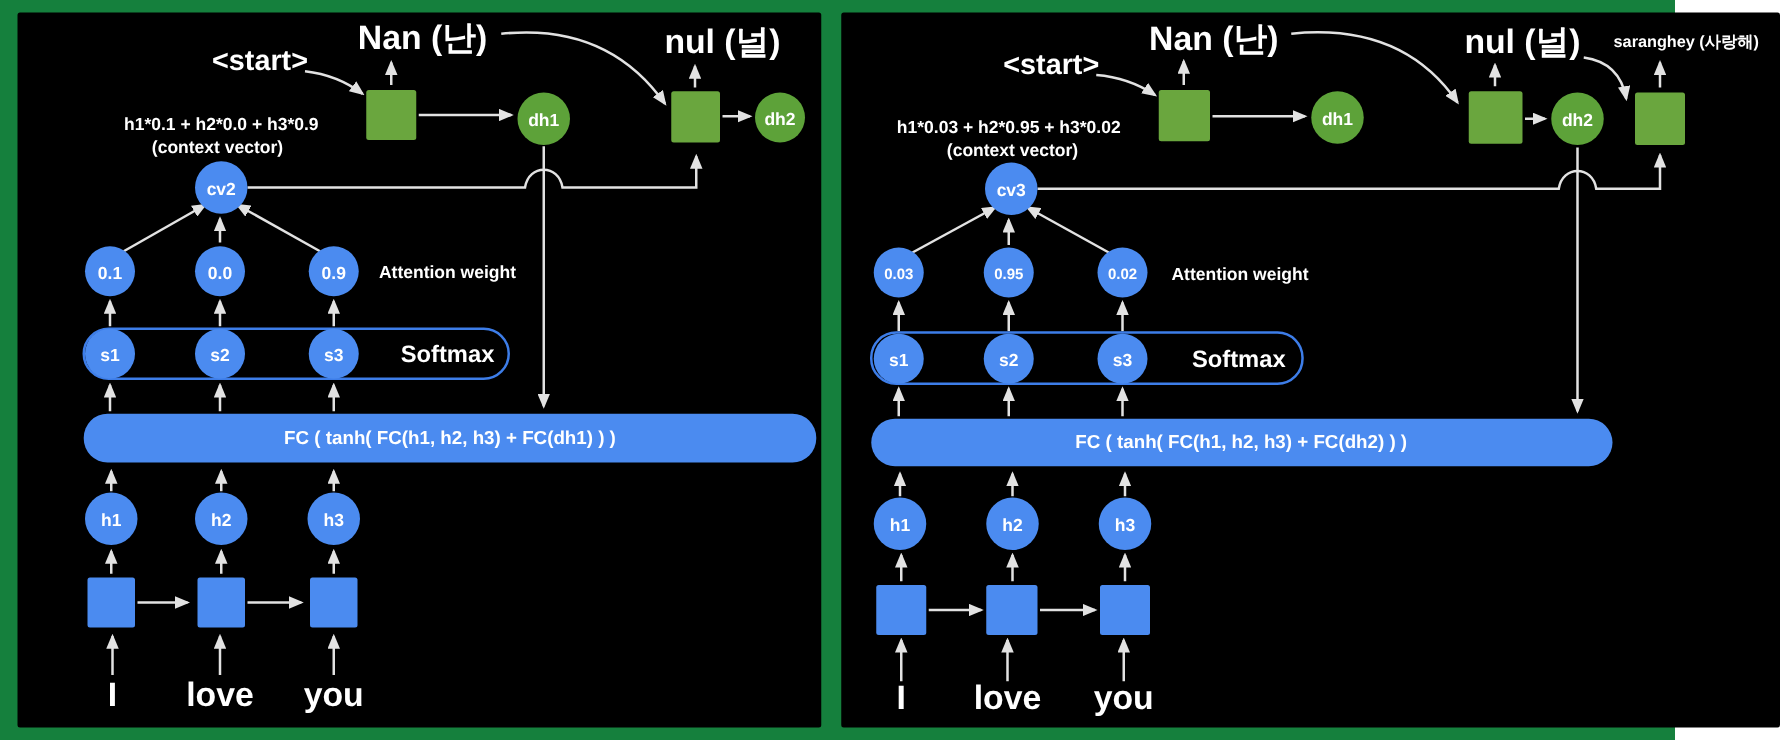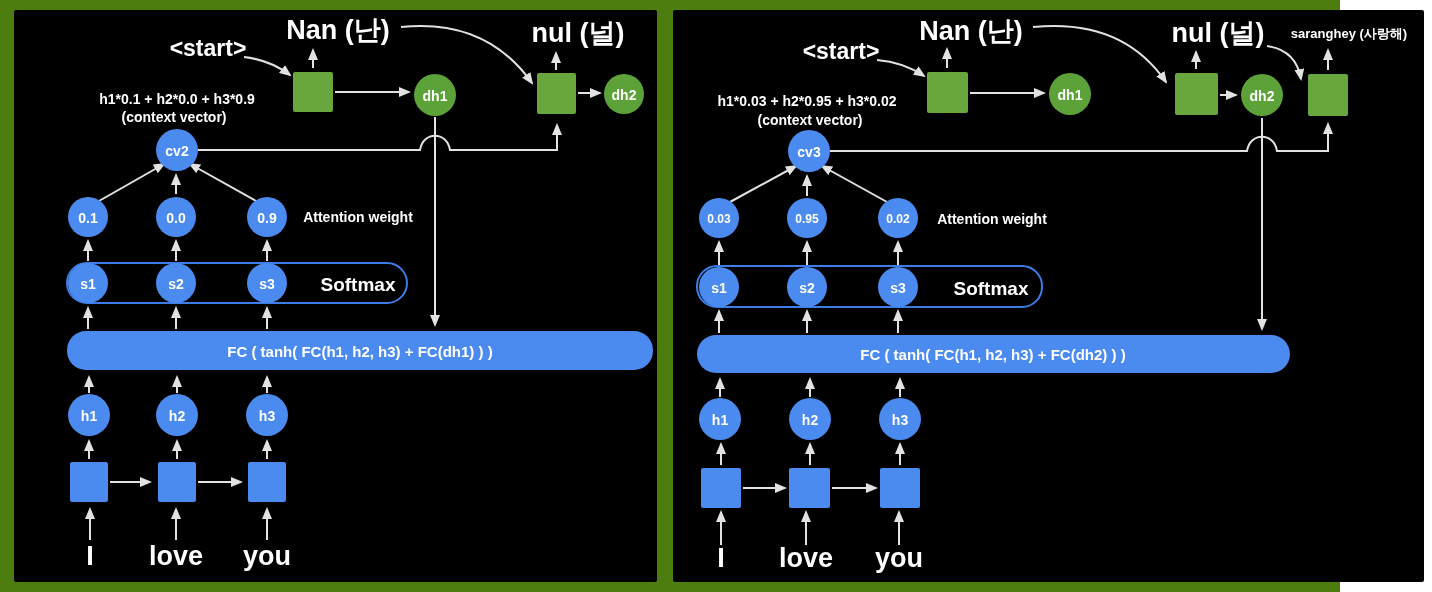--- a/index.html
+++ b/index.html
@@ -1,16 +1,16 @@
 <!DOCTYPE html>
 <html><head>
 <meta charset="utf-8">
 <style>
   html,body{margin:0;padding:0;background:#ffffff;}
-  .stage{width:1340px;height:592px;position:relative;background:#4d7c0f;}
+  .stage{width:1340px;height:592px;position:relative;background:#15803d;}
   svg{display:block;}
   text{font-family:"Liberation Sans",sans-serif;fill:#ffffff;text-anchor:middle;dominant-baseline:central;}
   .t-big{font-size:27px;font-weight:bold;}
   .t-start{font-size:23px;font-weight:bold;}
   .t-small{font-size:14px;font-weight:bold;}
   .t-tiny{font-size:13px;font-weight:bold;}
   .t-node{font-size:14px;font-weight:bold;}
   .t-nodesm{font-size:12px;font-weight:bold;}
   .t-softmax{font-size:19px;font-weight:bold;}
   .t-fc{font-size:15px;font-weight:bold;}

